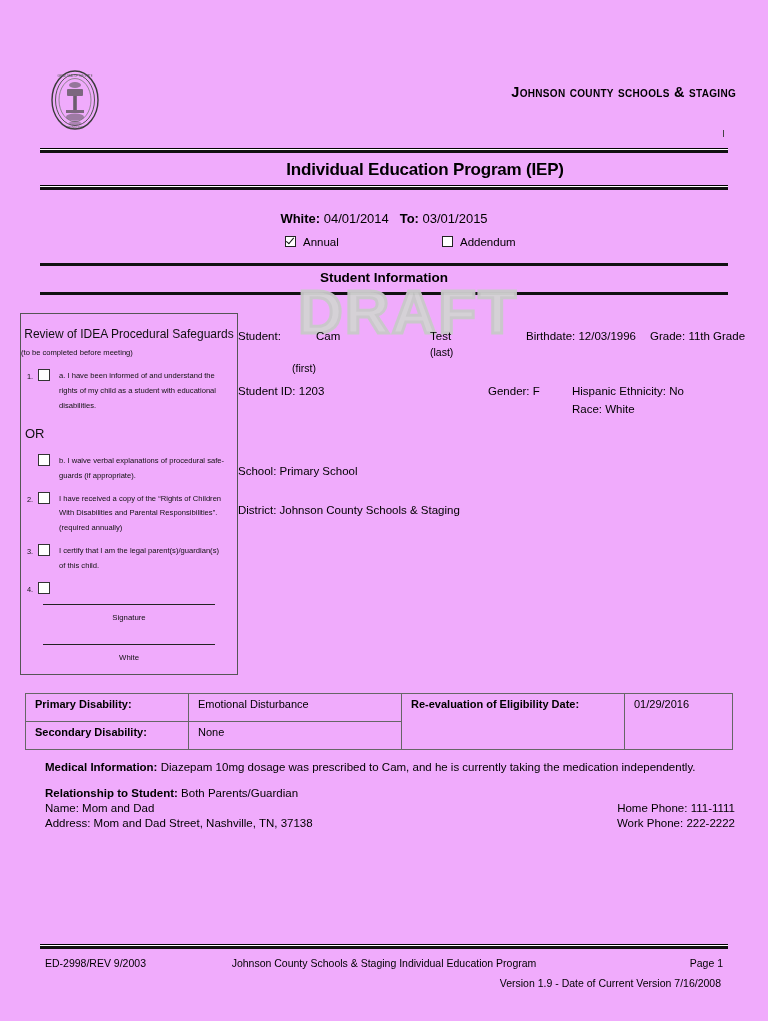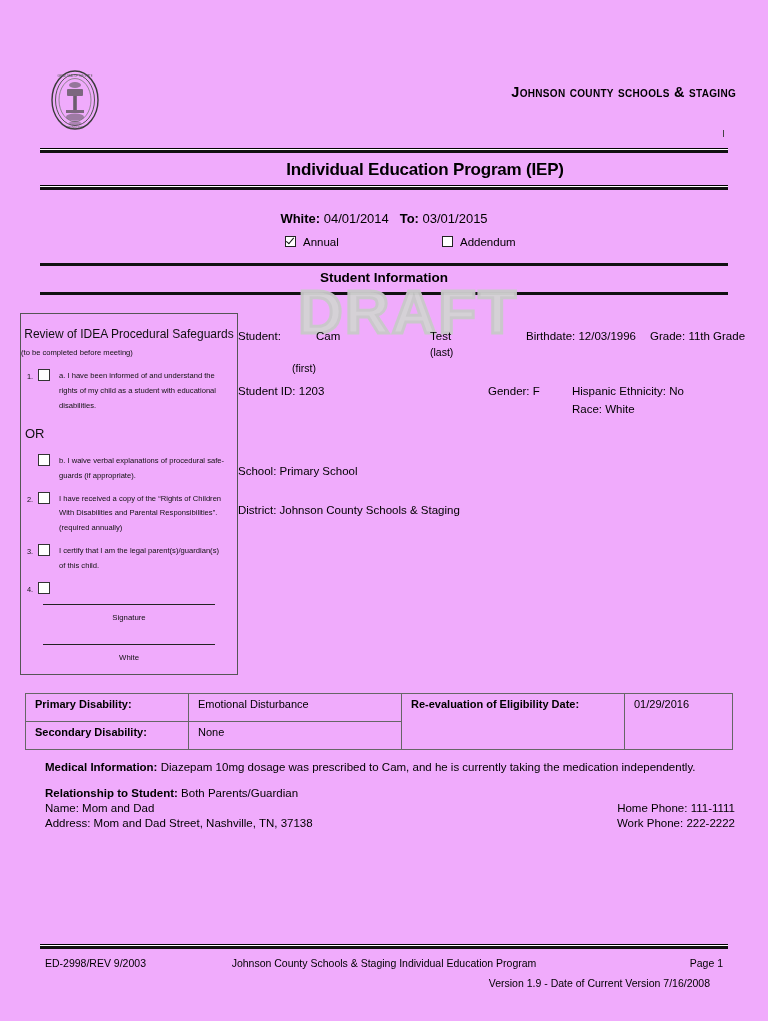--- a/index.html
+++ b/index.html
@@ -268,21 +268,21 @@
     left: 45px; top: 957px;
     width: 678px;
     font-size: 10.5px;
   }
   .footer-line { position: relative; height: 15px; }
   .f-left { position: absolute; left: 0; top: 0; }
   .f-center { position: absolute; left: 0; width: 678px; text-align: center; top: 0; }
   .f-right { position: absolute; right: 0; top: 0; }
   .footer-version {
     position: absolute;
-    right: 58px; top: 977px;
+    right: 47px; top: 977px;
     font-size: 10.5px;
   }
 </style>
 </head>
 <body>
 
 <div id="page">
 
   <div class="header">
     <div class="seal">

